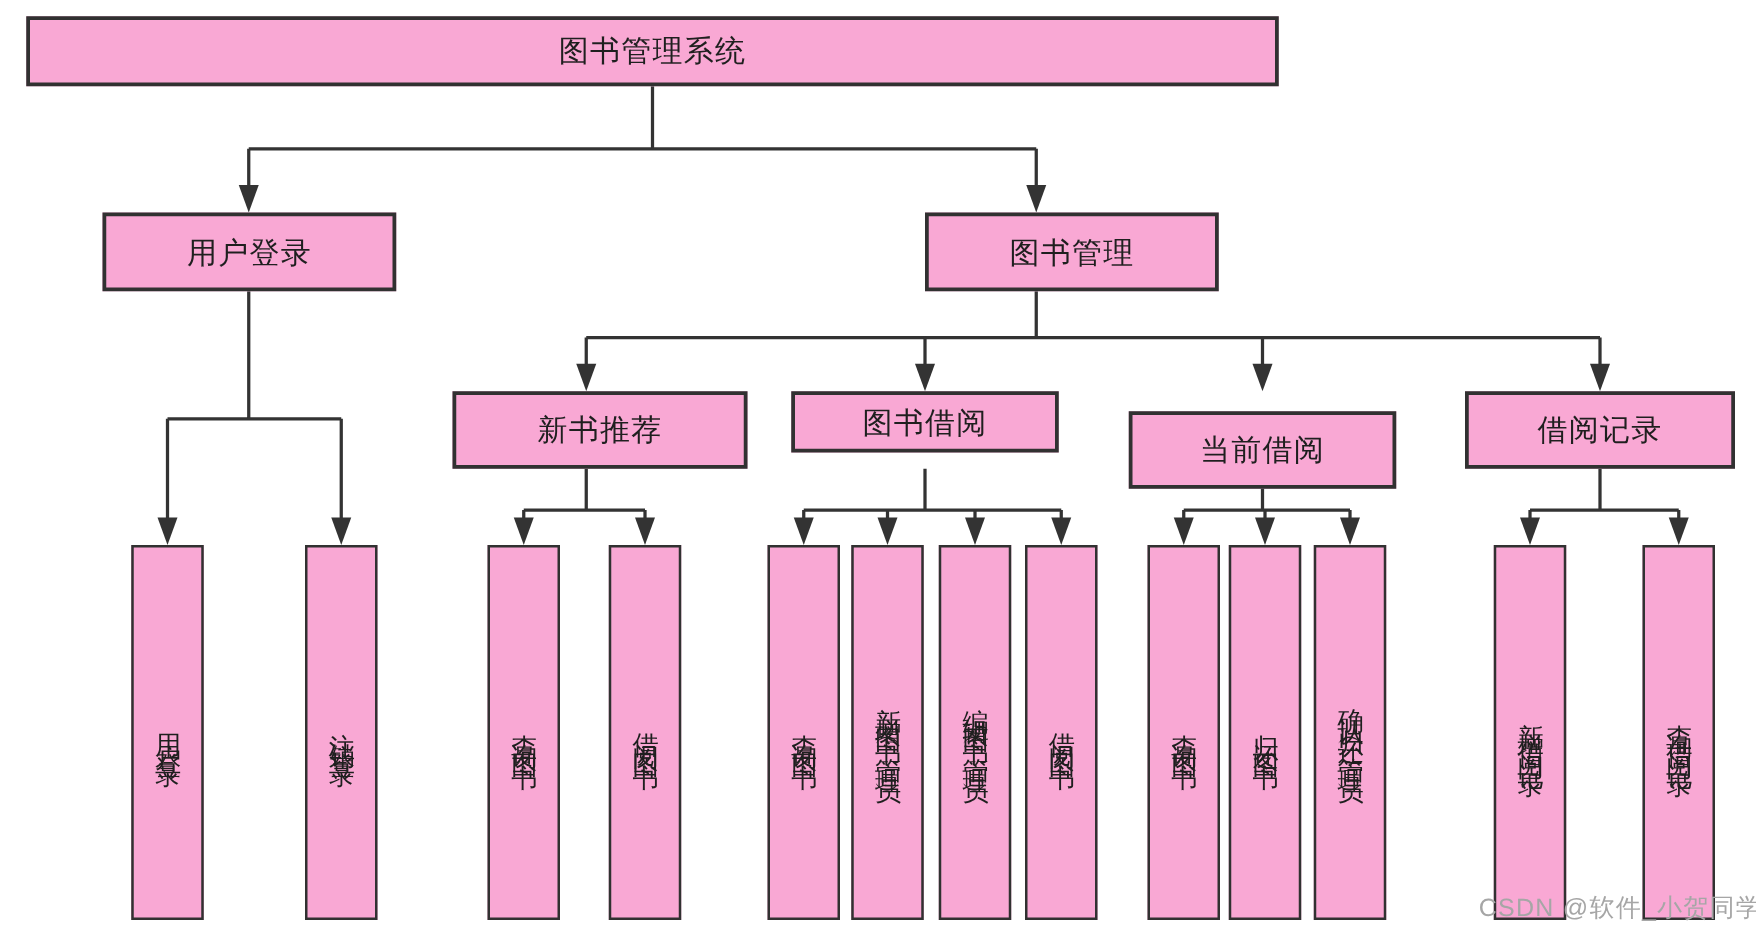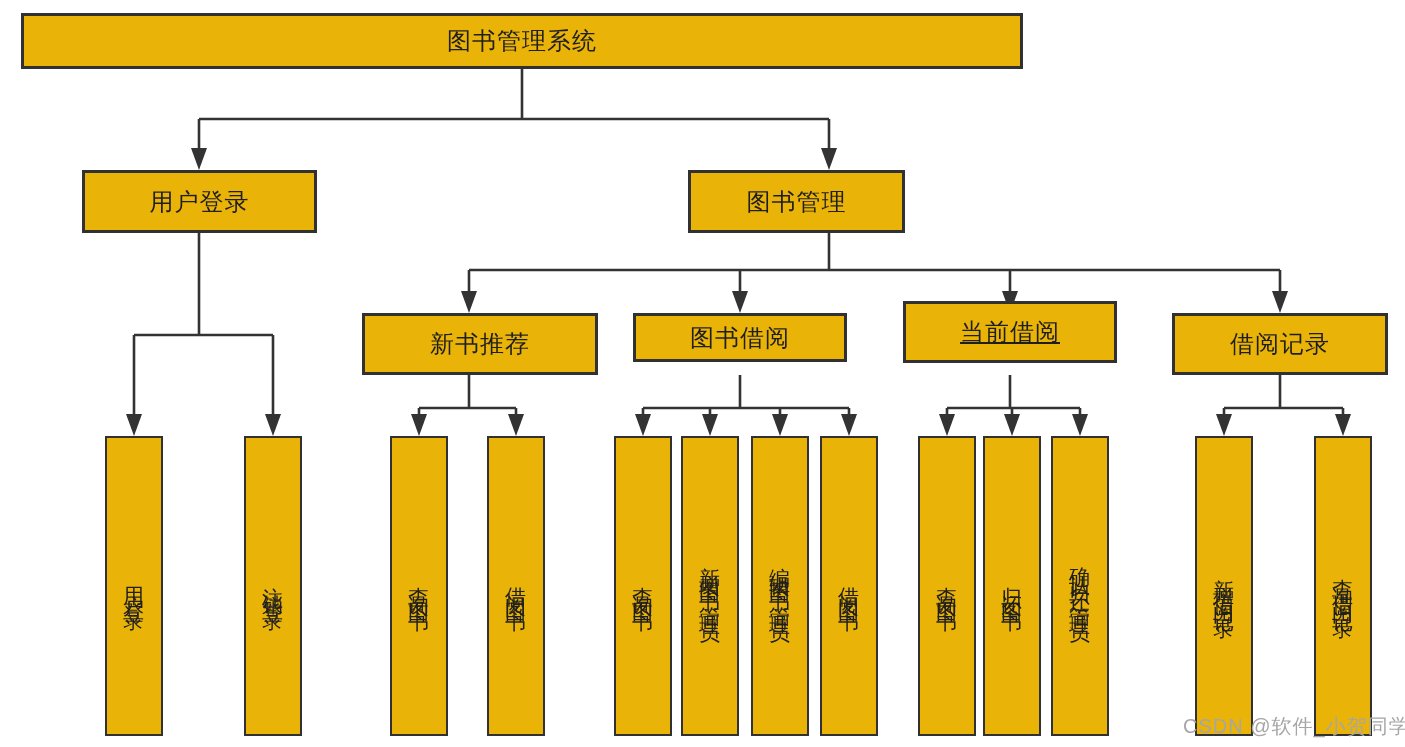--- a/index.html
+++ b/index.html
@@ -16,21 +16,21 @@
     left: 0; top: 0;
     width: 1405px; height: 747px;
     pointer-events: none;
   }
   .ln { stroke: var(--line, #333333); stroke-width: 2.6; fill: none; }
   .ar { fill: var(--line, #333333); stroke: none; }
   .box {
     position: absolute;
     box-sizing: border-box;
     border: 3px solid var(--box-border, #313131);
-    background: #eab308;
+    background: #f9a8d4;
     display: flex;
     align-items: center;
     justify-content: center;
     color: var(--text, #1f1f1f);
   }
   .box.h {
     font-size: 24px;
     letter-spacing: 1px;
     white-space: nowrap;
   }
@@ -39,25 +39,25 @@
     writing-mode: vertical-rl;
     text-orientation: mixed;
     font-size: 21px;
     letter-spacing: 8px;
     line-height: 1;
   }
   
   .n-root  { left: 21px;   top: 13px;  width: 1002px; height: 56px; }
   
   .n-ul    { left: 82px;   top: 170px; width: 235px;  height: 63px; }
-  .n-bm    { left: 688px;  top: 170px; width: 217px;  height: 63px; }
+  .n-bm    { left: 740px;  top: 170px; width: 235px;  height: 63px; }
   
   .n-nb    { left: 362px;  top: 313px; width: 236px;  height: 62px; }
   .n-bb    { left: 633px;  top: 313px; width: 214px;  height: 49px; }
-  .n-cb    { left: 903px;  top: 301px; width: 214px;  height: 62px; text-decoration: underline; }
+  .n-cb    { left: 903px;  top: 329px; width: 214px;  height: 62px; }
   .n-br    { left: 1172px; top: 313px; width: 216px;  height: 62px; }
   
   .leaf    { top: 436px; width: 58px; height: 300px; }
   .l-1  { left: 105px; }
   .l-2  { left: 244px; }
   .l-3  { left: 390px; }
   .l-4  { left: 487px; }
   .l-5  { left: 614px; }
   .l-6  { left: 681px; }
   .l-7  { left: 751px; }

